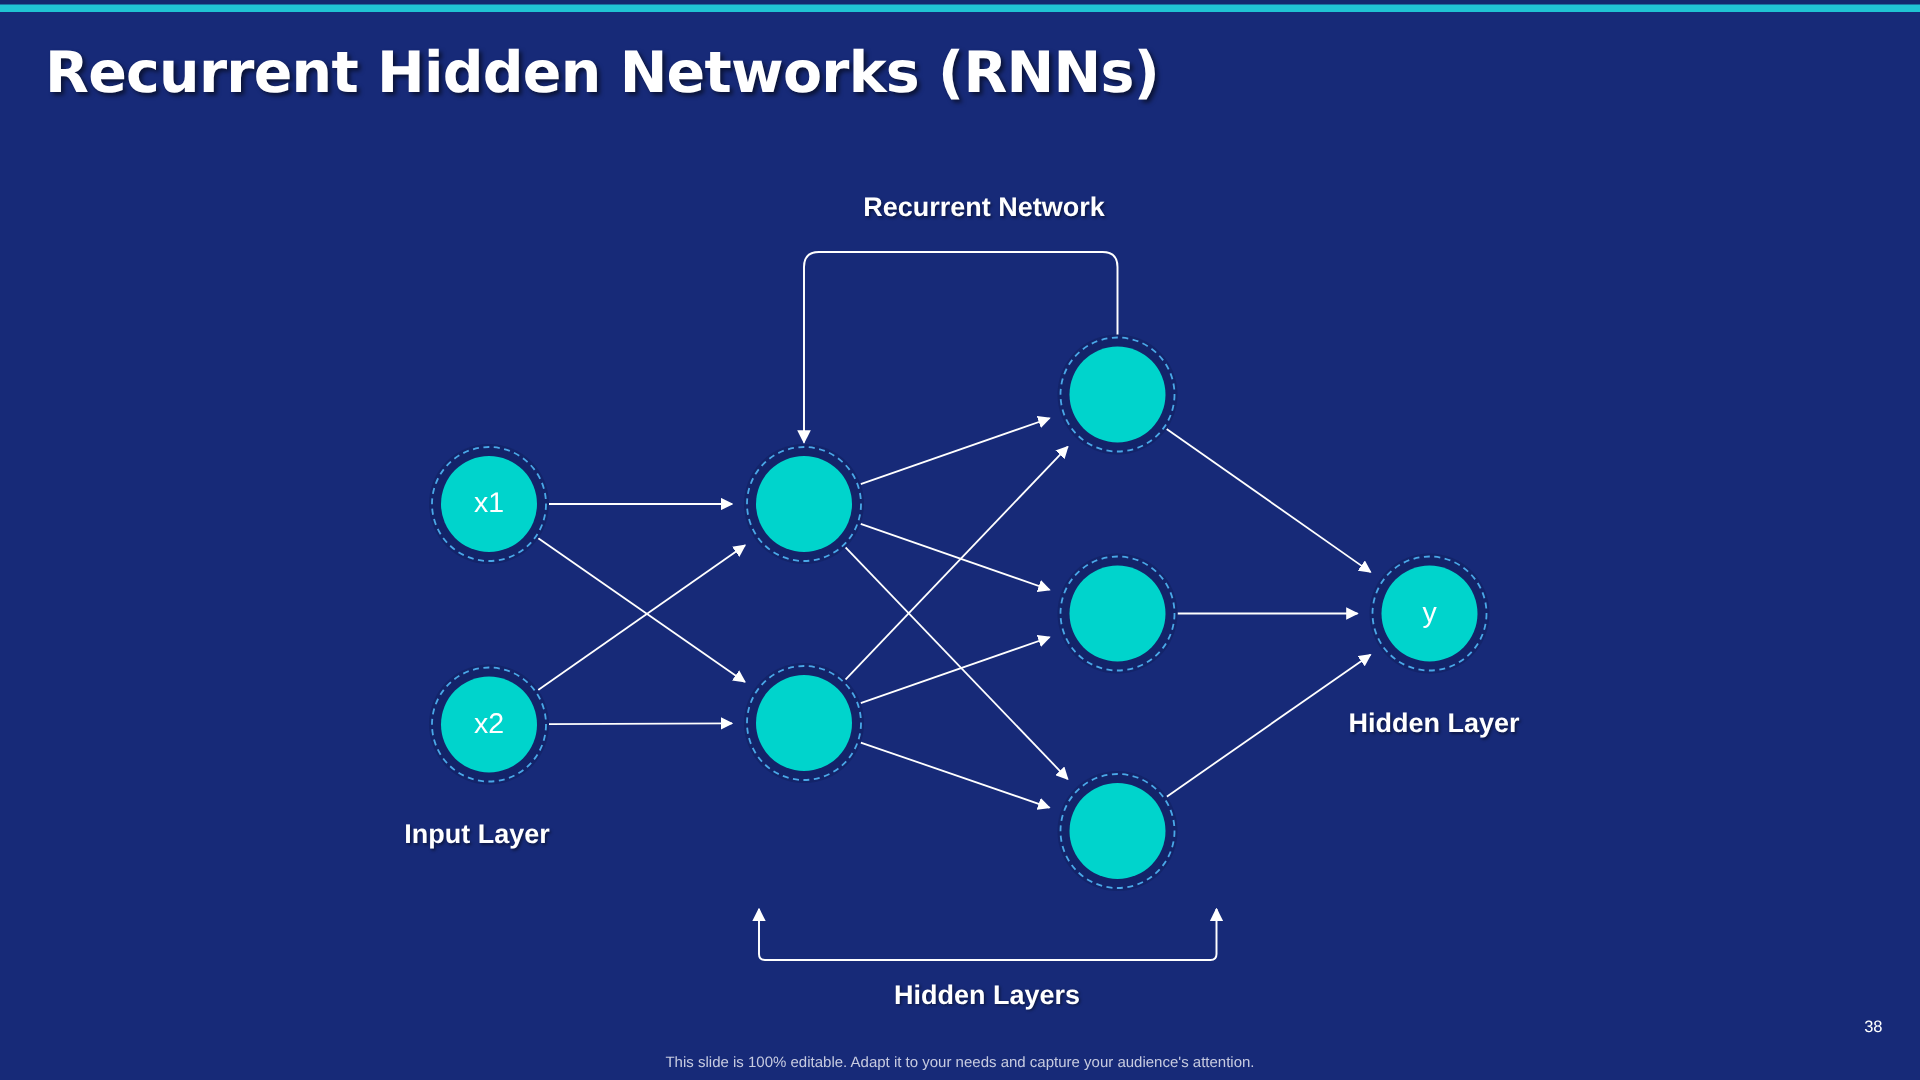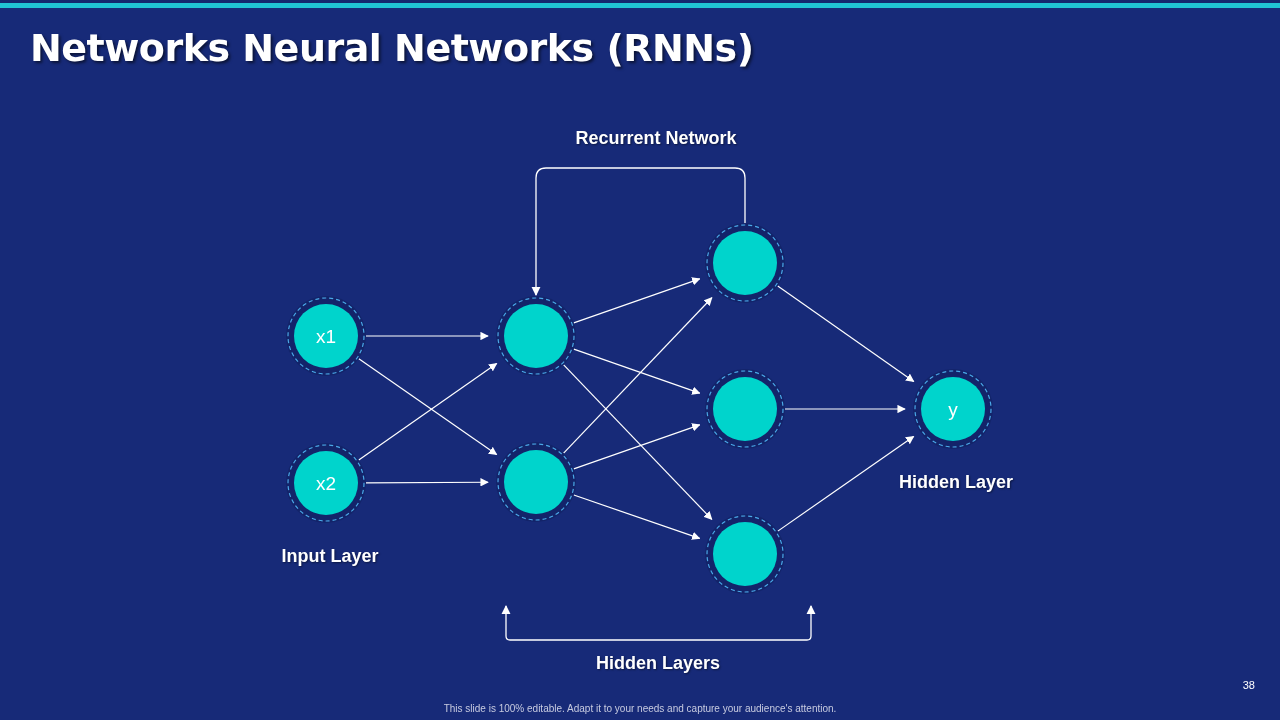--- a/index.html
+++ b/index.html
@@ -34,21 +34,21 @@
     }
     .page-num { position: absolute; right: 25px; top: 679px; font-size: 11px; color: #ffffff; }
     svg#diagram { position: absolute; left: 0; top: 0; }
   </style>
 </head>
 <body>
 
 <div class="top-band-dark"></div>
 <div class="top-band"></div>
 
-<h1 class="title">Networks Neural Networks (RNNs)</h1>
+<h1 class="title">Recurrent Hidden Networks (RNNs)</h1>
 
 <svg id="diagram" width="1280" height="720">
   <defs>
     <marker id="arrowhead" viewBox="0 0 10 10" refX="9" refY="5" markerWidth="7" markerHeight="7" orient="auto-start-reverse">
       <path d="M0,0 L10,5 L0,10 z" fill="#ffffff"></path>
     </marker>
   </defs>
   <g id="edges-layer">
       <line x1="366" y1="336" x2="488" y2="336" stroke="#ffffff" stroke-width="1.2" marker-end="url(#arrowhead)"></line>
       <line x1="358.84258205869713" y1="358.8334141931894" x2="496.58890152956343" y2="454.59990296817267" stroke="#ffffff" stroke-width="1.2" marker-end="url(#arrowhead)"></line>
@@ -107,18 +107,18 @@
       <g>
         <circle cx="953" cy="409" r="40" fill="#13246a"></circle>
         <circle cx="953" cy="409" r="38" fill="none" stroke="#4aa8e8" stroke-width="1.2" stroke-dasharray="4 3"></circle>
         <circle cx="953" cy="409" r="32" fill="#00d4cc"></circle>
         <text x="953" y="409" class="node-text">y</text>
       </g>
     </g>
 </svg>
 
 <div class="label" style="left:656px; top:128px;">Recurrent Network</div>
-<div class="label" style="left:330px; top:546px;">Input Layer</div>
+<div class="label" style="left:318px; top:546px;">Input Layer</div>
 <div class="label" style="left:956px; top:472px;">Hidden Layer</div>
 <div class="label" style="left:658px; top:653px;">Hidden Layers</div>
 
 <div class="footer">This slide is 100% editable. Adapt it to your needs and capture your audience's attention.</div>
 <div class="page-num">38</div>
 
 </body></html>

